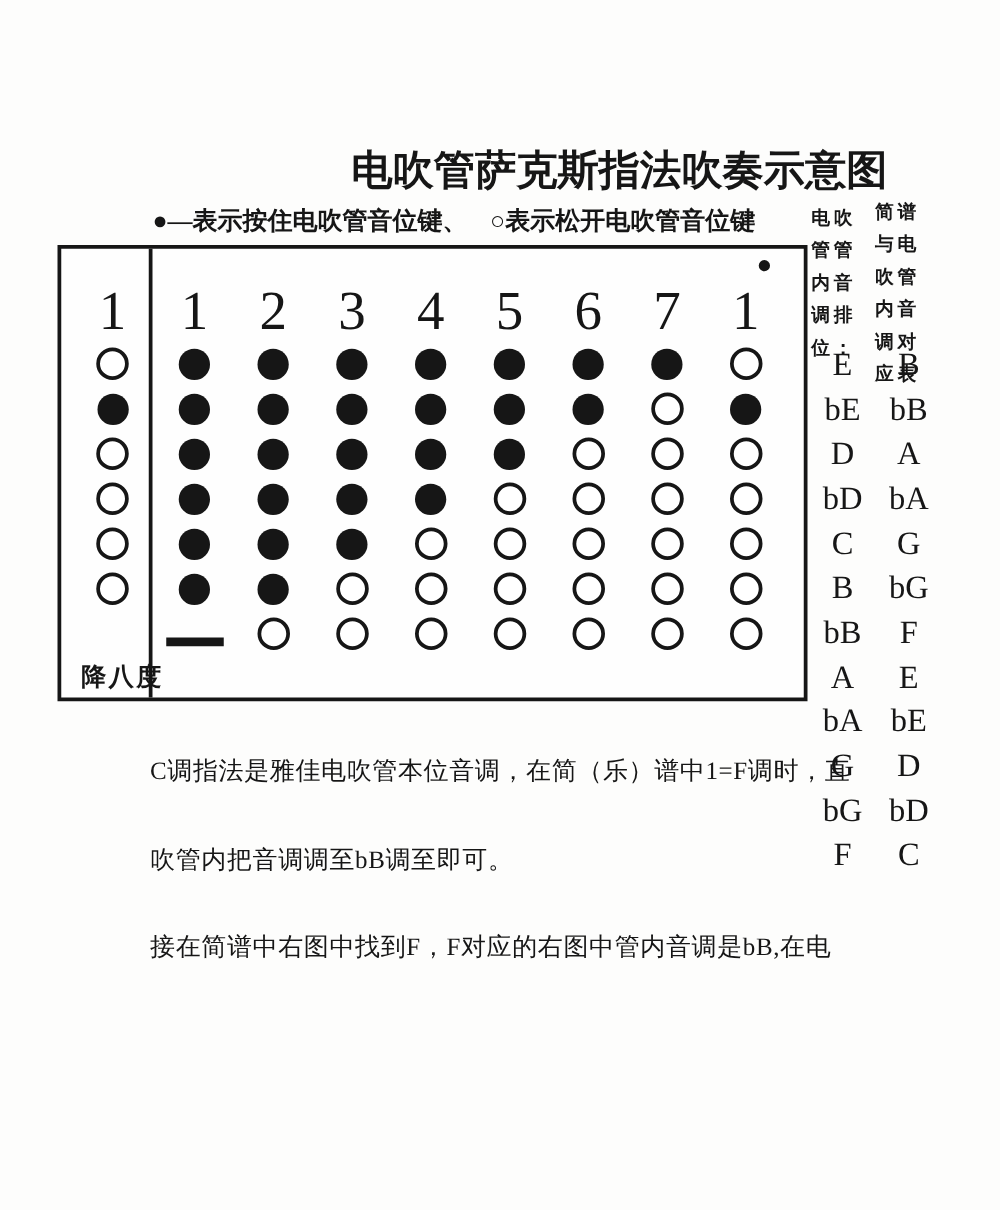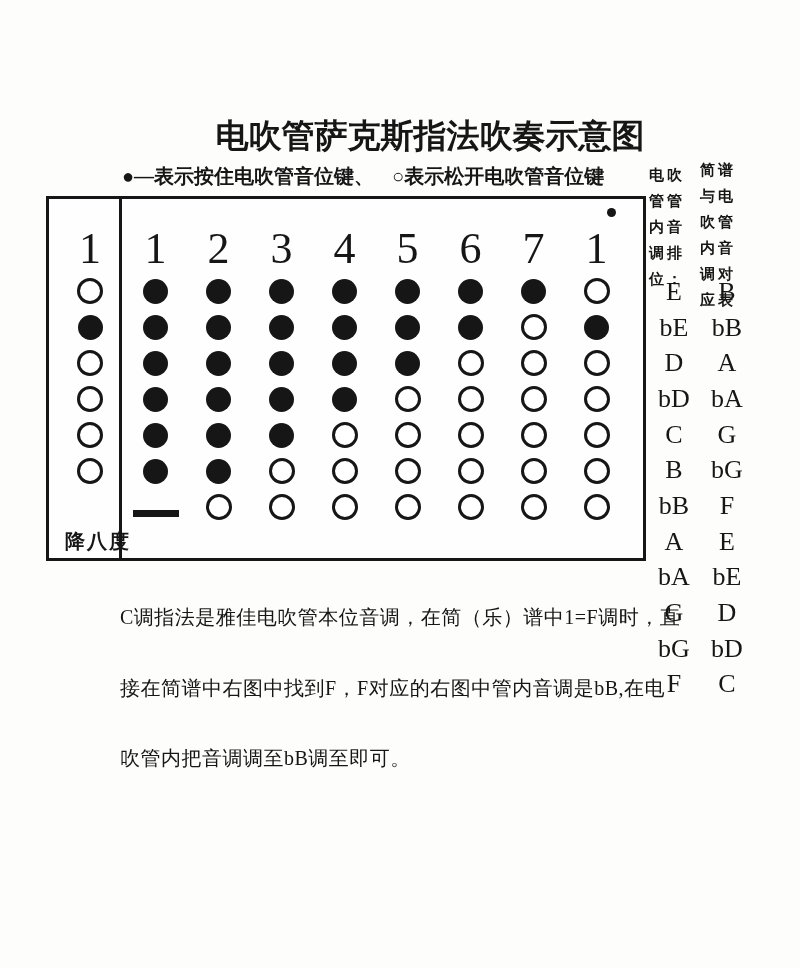--- a/index.html
+++ b/index.html
@@ -3,21 +3,21 @@
 <meta charset="utf-8">
 <style>
   html,body { margin:0; padding:0; background:#ffffff; }
   .page {
     position:relative; width:800px; height:968px; background:#fdfdfc;
     overflow:hidden; color:#161616;
     font-family:"Liberation Serif","DejaVu Serif",serif;
   }
   .title {
     position:absolute; left:150px; top:114px; width:560px;
-    text-align:center; font-size:33px; font-weight:700; white-space:nowrap;
+    text-align:right; font-size:33px; font-weight:700; white-space:nowrap;
   }
   .legend {
     position:absolute; left:122px; top:163px; font-size:20px; font-weight:600;
     white-space:nowrap;
   }
   .legend .sym { font-size:20px; }
   .legend .gap { display:inline-block; width:18px; }
 
   .gridbox {
     position:absolute; left:46px; top:196px; width:600px; height:365px;
@@ -346,17 +346,17 @@
         <span class="note-score">bD</span>
       </div>
       <div class="note-row">
         <span class="note-pipe">F</span>
         <span class="note-score">C</span>
       </div>
     </div>
 
   <div class="para">
       <div class="para-line">C调指法是雅佳电吹管本位音调，在简（乐）谱中1=F调时，直</div>
+      <div class="para-line">吹管内把音调调至bB调至即可。</div>
       <div class="para-line">接在简谱中右图中找到F，F对应的右图中管内音调是bB,在电</div>
-      <div class="para-line">吹管内把音调调至bB调至即可。</div>
     </div>
 
 </div>
 
 </body></html>

